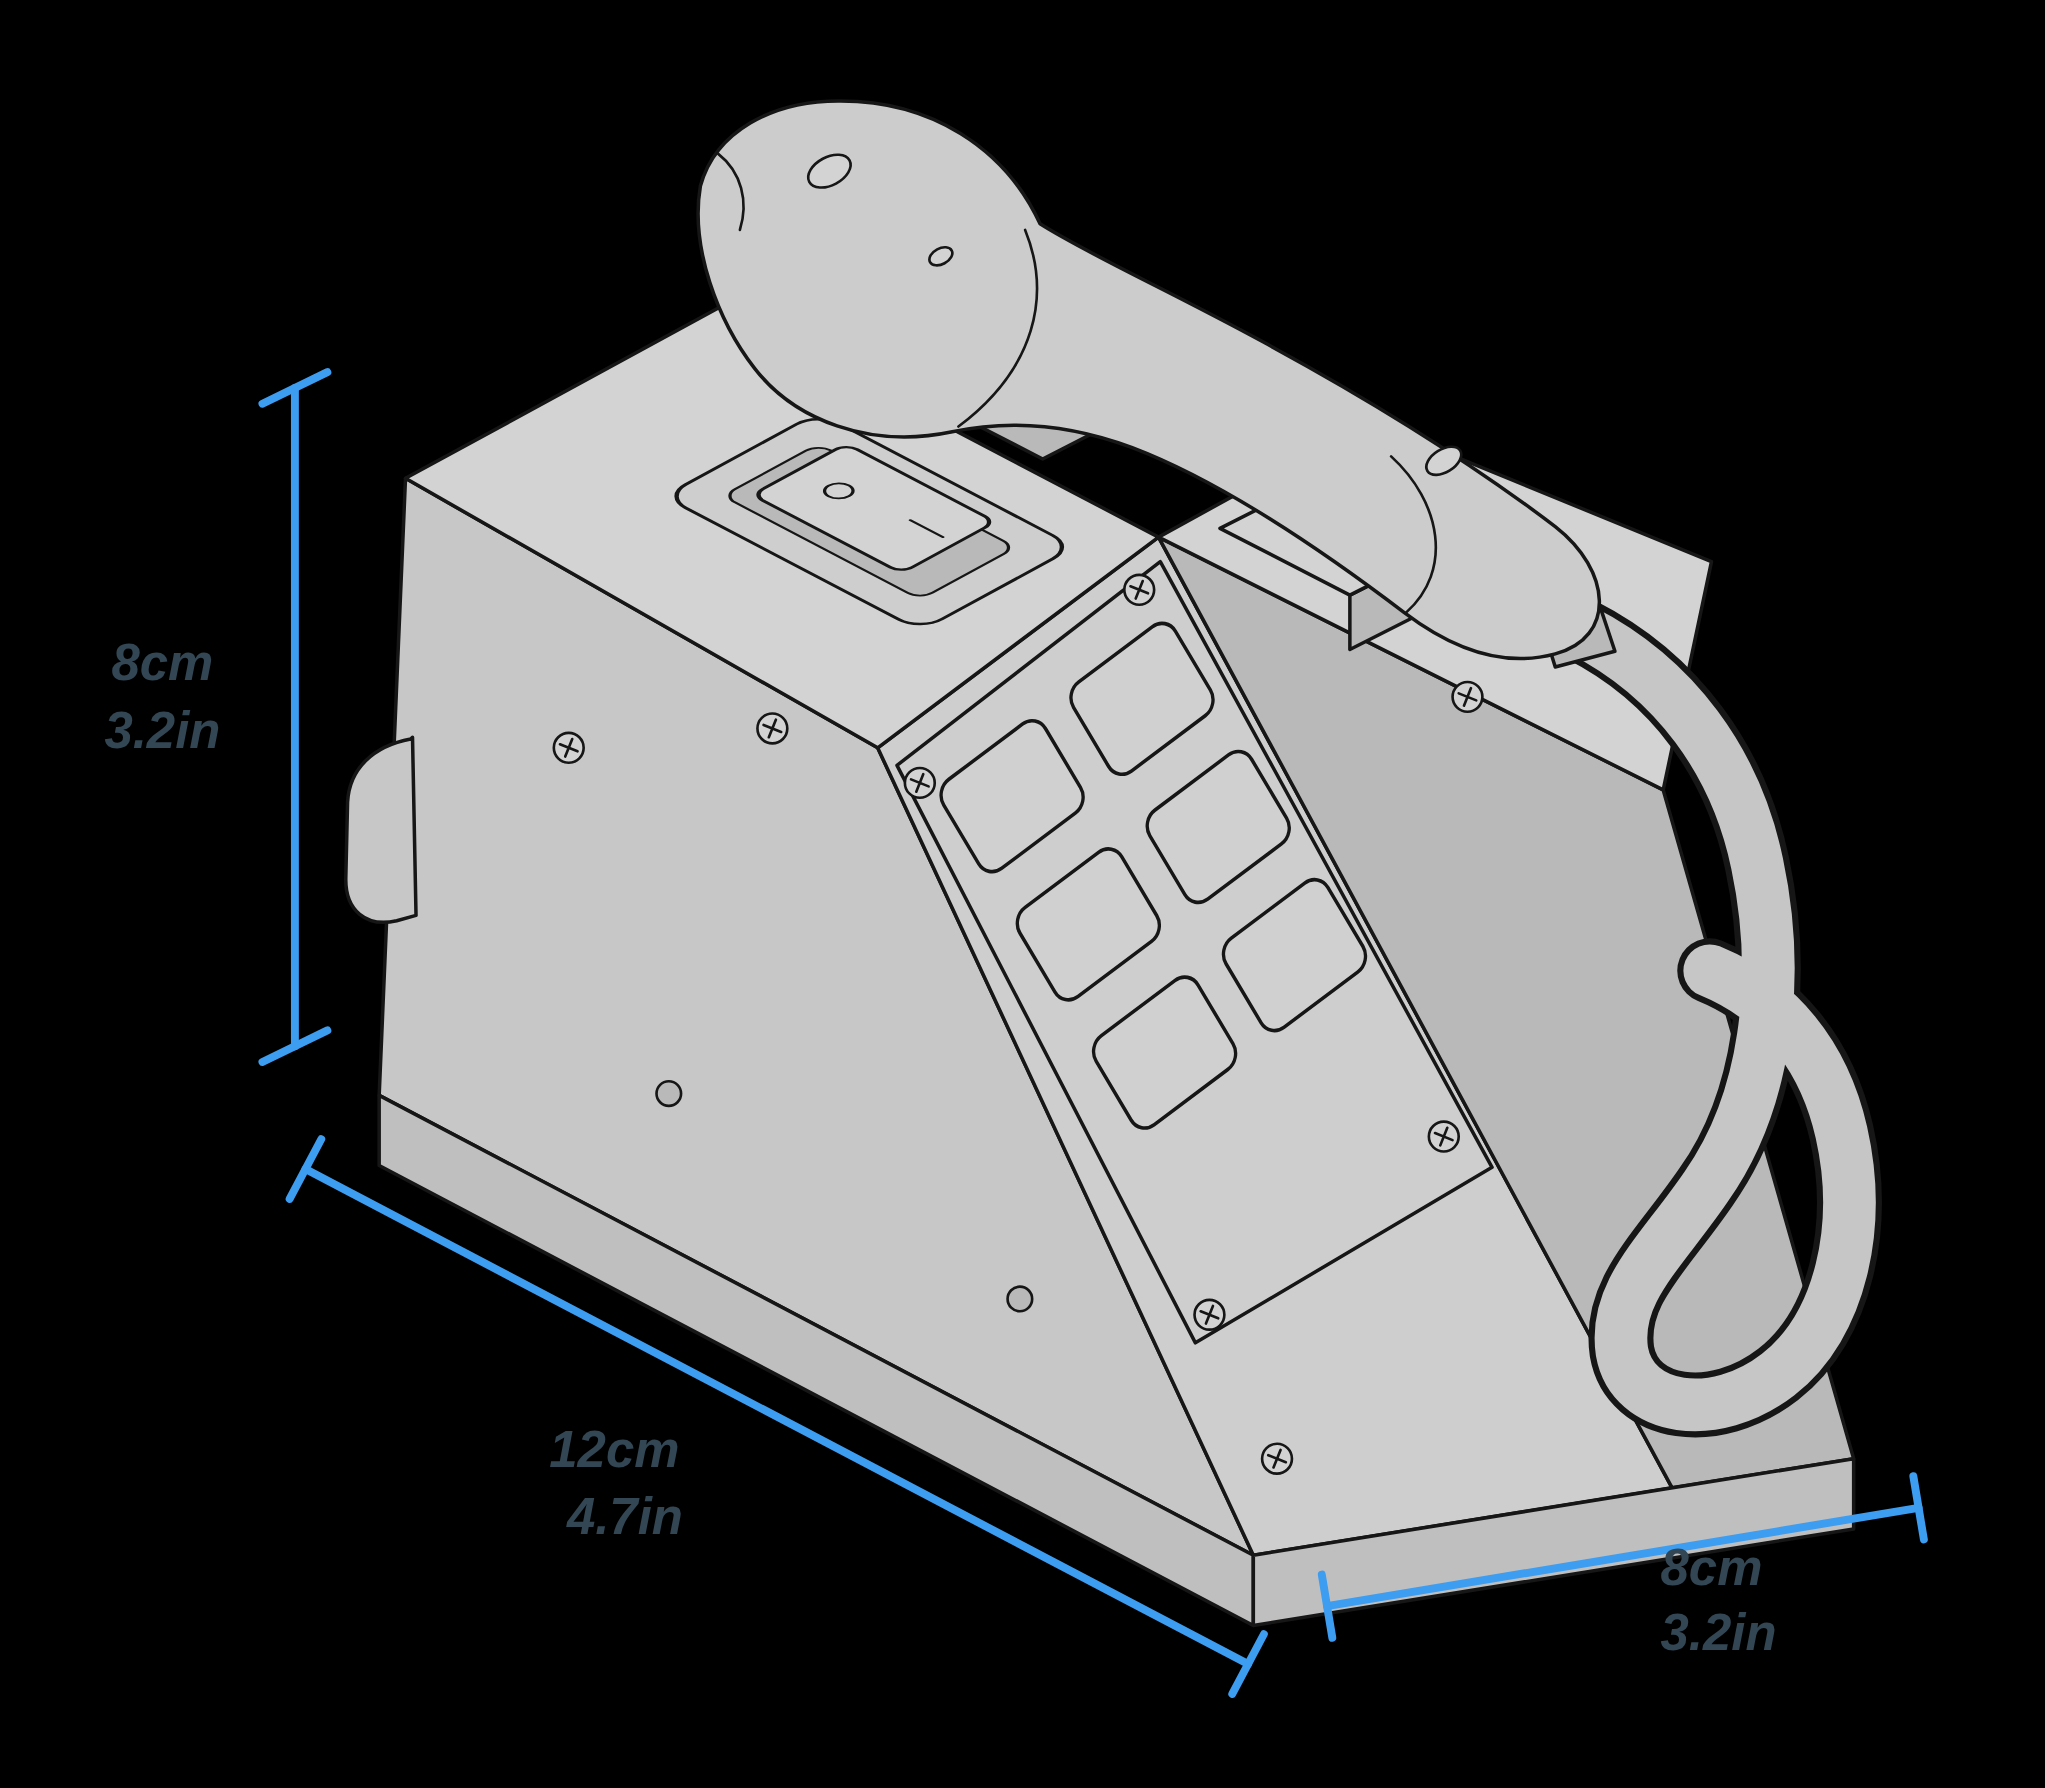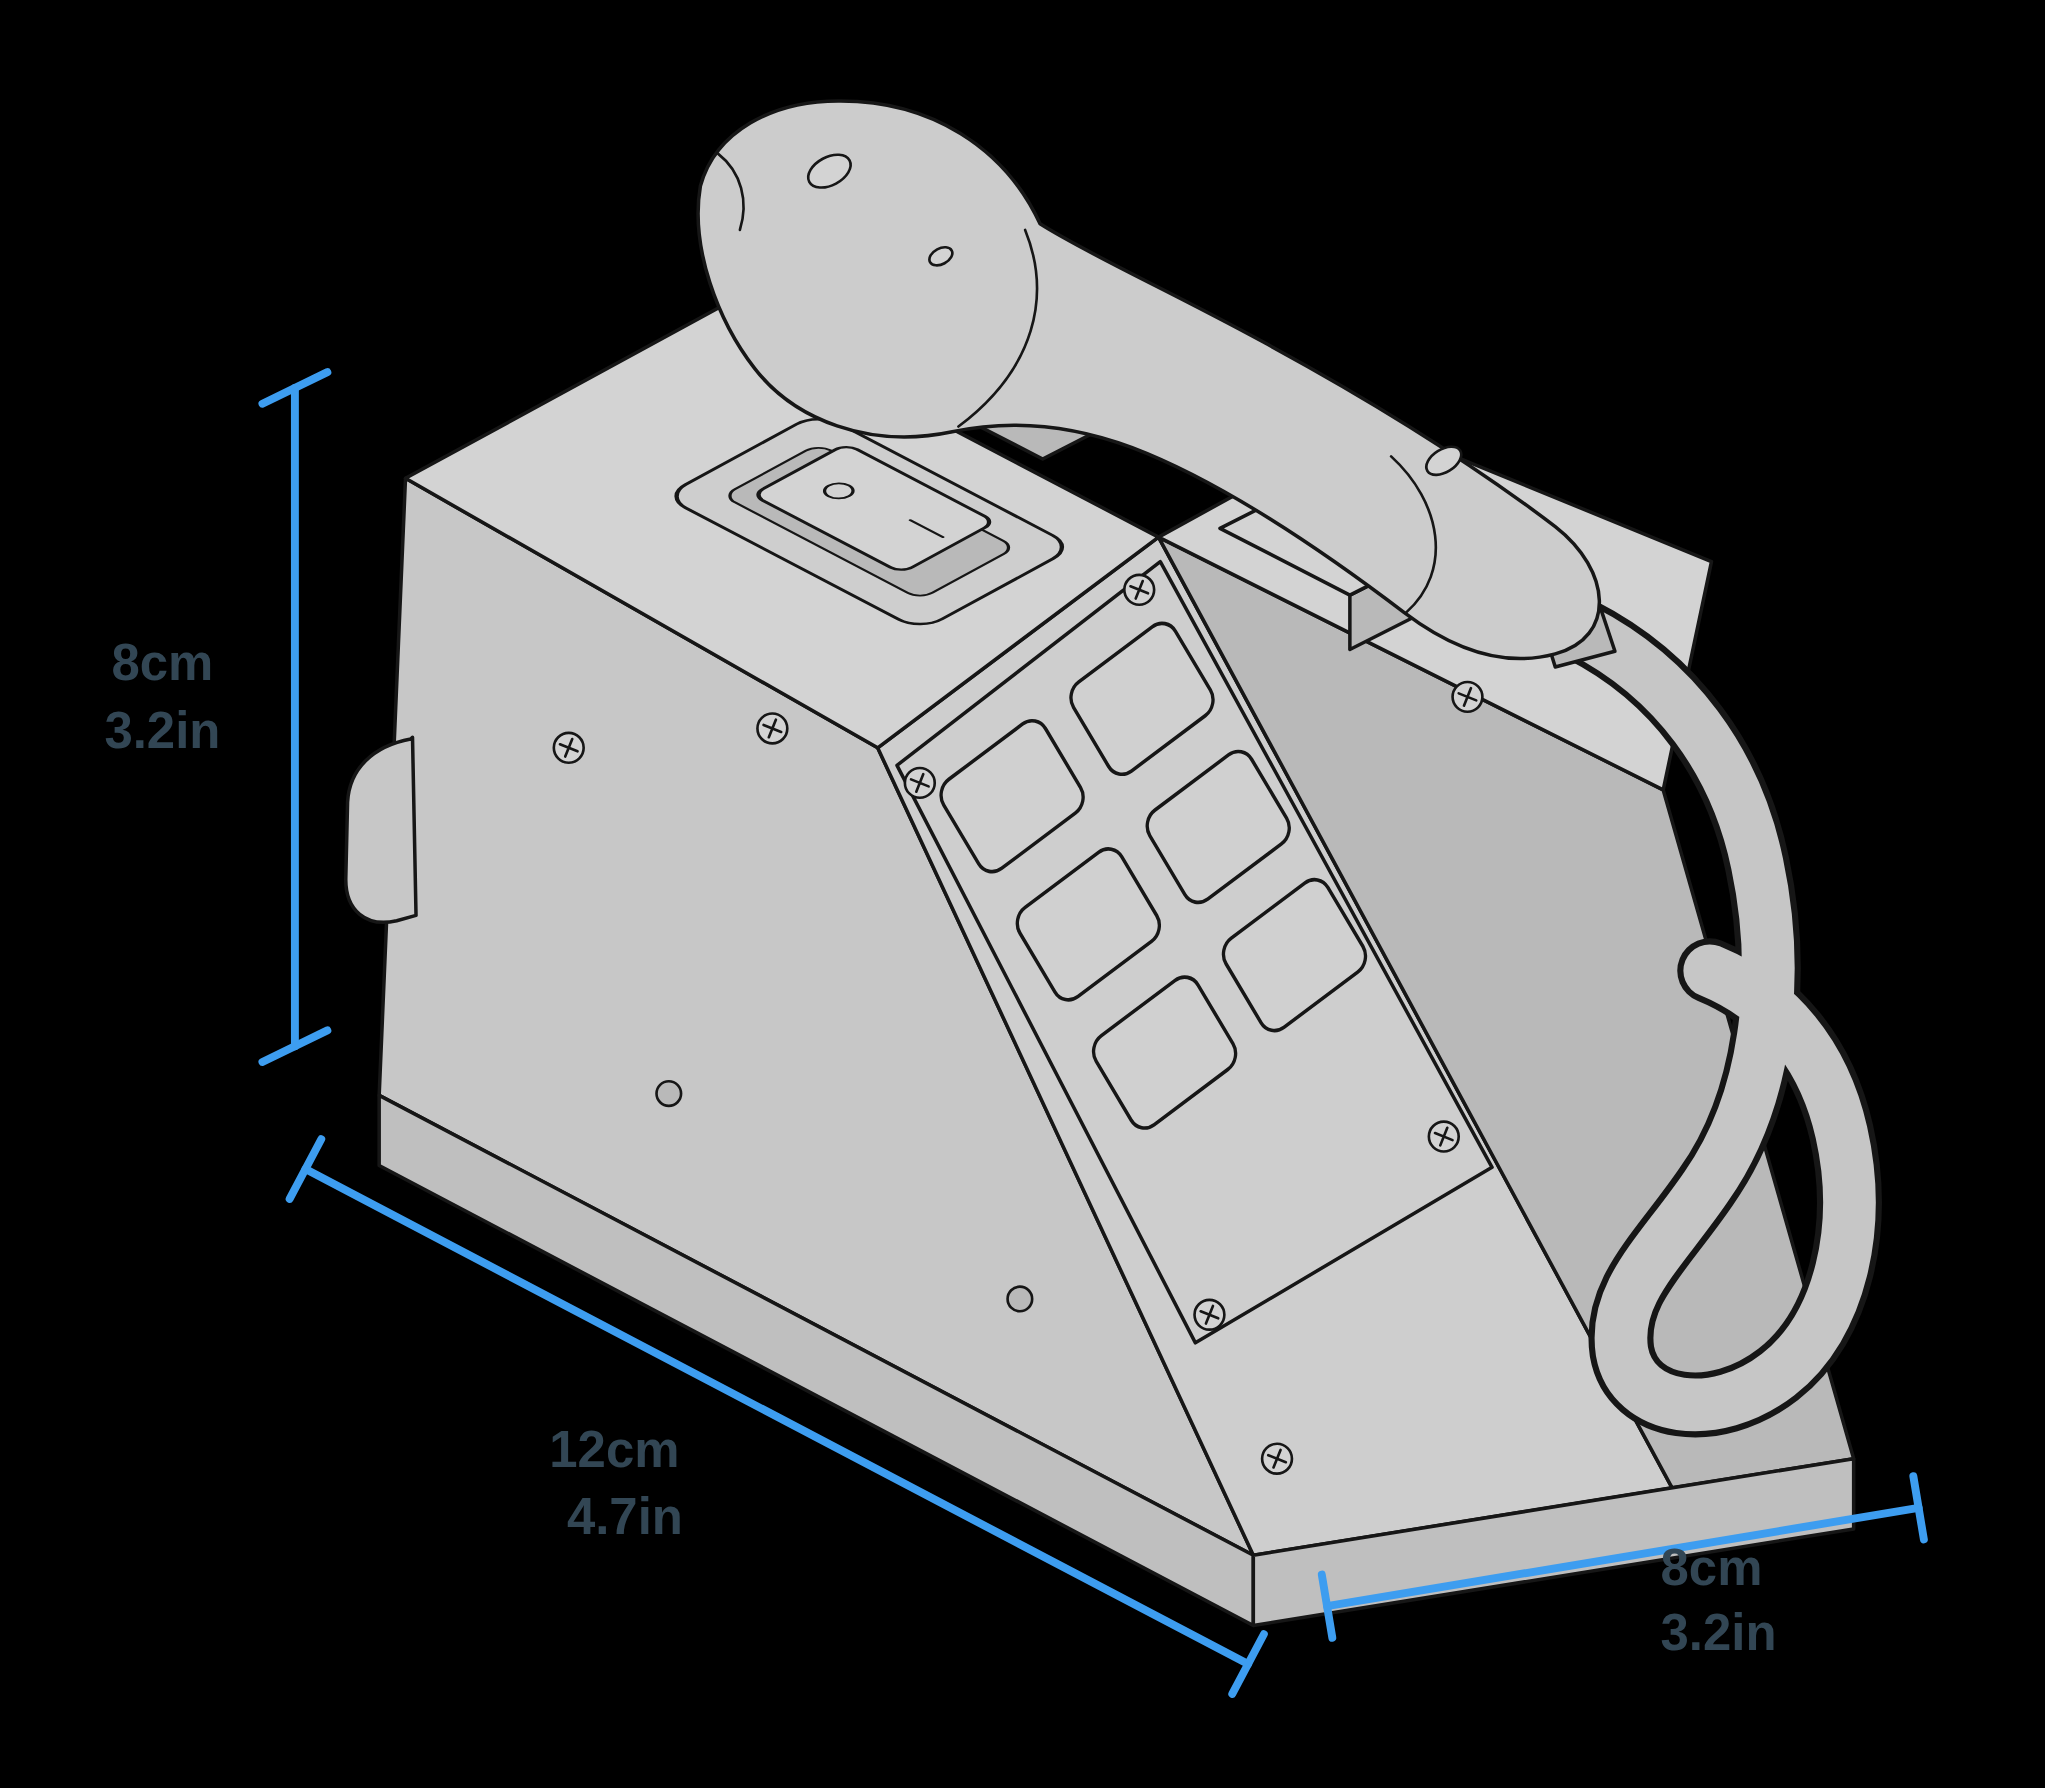--- a/index.html
+++ b/index.html
@@ -10,21 +10,21 @@
     --body-light:#d3d3d3;
     --body-mid:#c7c7c7;
     --body-front:#cecece;
     --body-dark:#b9b9b9;
     --body-skirt:#bfbfbf;
     --handset:#cccccc;
     --cable:#c6c6c6;
     --button:#d0d0d0;
   }
   html,body{margin:0;padding:0;background:var(--background);}
-  .stage{width:100%;}
+  .stage{width:100%;font-style:italic;}
   svg{display:block;width:100%;height:auto;}
   .face{stroke:var(--outline);stroke-width:4;stroke-linejoin:round;}
   .thin{stroke:var(--outline);stroke-width:3;fill:none;stroke-linecap:round;}
   .dim{stroke:var(--accent);stroke-width:9;stroke-linecap:round;fill:none;}
   .dim-label{
     fill:var(--label);
     font-family:"Liberation Sans", sans-serif;
     font-weight:700;
     font-size:58px;
     text-anchor:middle;

